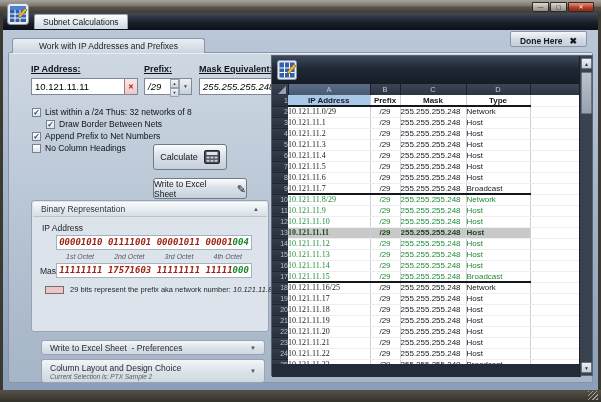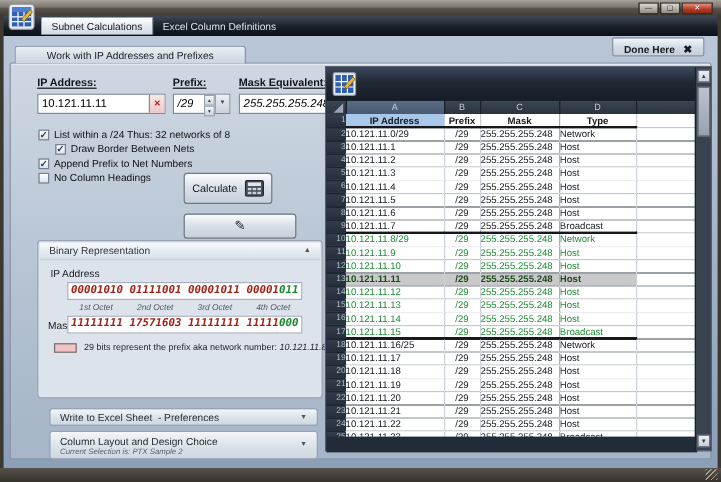--- a/index.html
+++ b/index.html
@@ -130,21 +130,21 @@
   td.rn { background: linear-gradient(#333d4c, #262f3c); color: #b9c1cd; font-size: 7px;
     text-align: right; padding-right: 3px; border-bottom: 1px solid #1e2631; }
   td.c, td.fill { background: #fff; border-right: 1px solid #ccd1d8; border-bottom: 1px solid #eceef1;
     font-size: 8px; color: #17191d; padding: 0 2px; }
   td.fill { border-right: none; }
   tr.hrow td.c { font-weight: bold; text-align: center; border-bottom: 2px solid #14181d; }
   td.a1 { background: #a9c7e8 !important; }
   tr.green td.c { color: #1f8b35; }
   tr.sel td.c { background: #c9c9c9; color: #1d4a1d; font-weight: bold; }
   tr.netend td.c { border-bottom: 2px solid #14181d; }
-  td.ipcol { text-align: left; }
+  td.ipcol { text-align: left; font-family: Liberation Serif, serif; }
   td.pfx { text-align: center; }
   .corner { position: relative; background: linear-gradient(#3b4655, #2a3441); border-right: 1px solid #1a212b; }
   .corner i { position: absolute; right: 2px; bottom: 1px; width: 0; height: 0;
     border-left: 8px solid transparent; border-bottom: 8px solid #9aa5b3; }
 
   .darkfill { position: absolute; left: 0; top: 308px; width: 309px; height: 13px; background: #222b38; }
 
   .vscroll { position: absolute; top: 0; right: 0; width: 13px; height: 100%;
     background: #39424f; border-left: 1px solid #1a212b; }
   .sbtn { position: absolute; left: 1px; width: 11px; height: 11px;
@@ -177,21 +177,20 @@
   <svg class="app-icon" viewBox="0 0 22 22">
     <rect x="0.5" y="0.5" width="21" height="21" rx="3" fill="#e9edf2" stroke="#8b959f"></rect>
     <rect x="3" y="3" width="16" height="16" fill="#2f5fae"></rect>
     <rect x="3" y="3" width="16" height="4" fill="#4f7fd0"></rect>
     <path d="M3 11 h16 M3 15 h16 M8 7 v12 M13 7 v12" stroke="#ffffff" stroke-width="1" fill="none"></path>
     <path d="M11 13 L18 5 L20 7 L13 15 Z" fill="#e8b83a" stroke="#7a5d10" stroke-width="0.7"></path>
   </svg>
 
   <div class="tabstrip">
     <div class="tab active">Subnet Calculations</div>
-    <div class="tab">Excel Column Definitions</div>
   </div>
 
   <div class="content">
 
     <div class="done-btn">
       <span>Done Here</span>
       <span class="x">✖</span>
     </div>
 
     <div class="subtab">Work with IP Addresses and Prefixes</div>
@@ -248,30 +247,31 @@
               <rect x="6.5" y="6.5" width="3" height="2"></rect>
               <rect x="10.5" y="6.5" width="3" height="2"></rect>
             <rect x="2.5" y="9.8" width="3" height="2"></rect>
               <rect x="6.5" y="9.8" width="3" height="2"></rect>
               <rect x="10.5" y="9.8" width="3" height="2"></rect>
           </g>
         </svg>
       </div>
 
       <div class="act-btn write-btn">
+        <span>Write to Excel Sheet</span>
         <span class="pencil">✎</span>
       </div>
 
       <div class="bin-group">
         <div class="bin-head">
           <span>Binary Representation</span>
           <span class="arrow">▲</span>
         </div>
         <div class="bin-label" style="left:10px; top:22px;">IP Address</div>
-        <div class="bin-box" style="top:34px;"><span class="bits-prefix">00001010 01111001 00001011 00001</span><span class="bits-host">011</span></div>
+        <div class="bin-box" style="top:34px;"><span class="bits-prefix">00001010 01111001 00001011 00001</span><span class="bits-host">004</span></div>
         <div class="octets">
             <span>1st Octet</span>
             <span>2nd Octet</span>
             <span>3rd Octet</span>
             <span>4th Octet</span>
           </div>
         <div class="bin-label" style="left:8px; top:65px;">Mask</div>
         <div class="bin-box" style="top:62px;"><span class="bits-prefix">11111111 17571603 11111111 11111</span><span class="bits-host">000</span></div>
         <div class="legend-row" style="top:84px;">
           <span class="swatch pink"></span>

